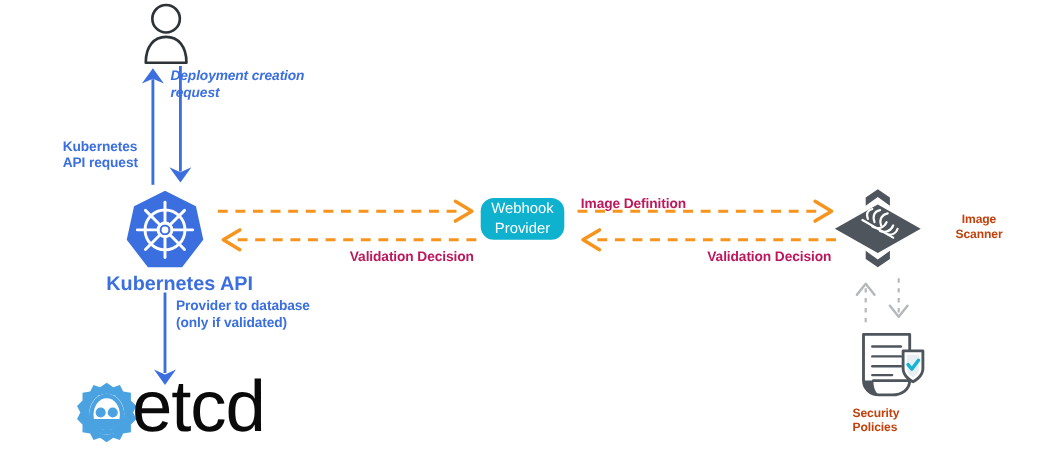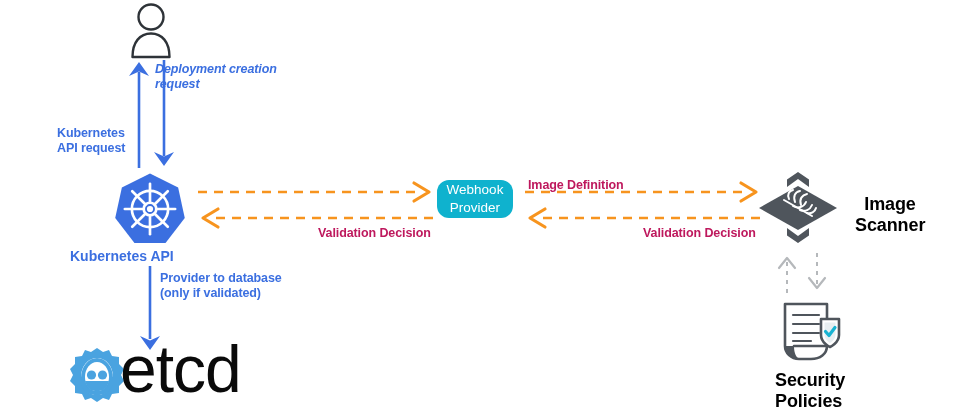--- a/index.html
+++ b/index.html
@@ -20,28 +20,28 @@
   .abs { position: absolute; }
   .lbl {
     position: absolute;
     font-weight: bold;
     line-height: 1.18;
     white-space: pre-line;
     letter-spacing: -0.1px;
   }
   .lbl-blue { color: #3b6fe0; font-size: 12.5px; }
   .lbl-orange { color: #be185d; font-size: 12.5px; }
-  .lbl-cyan { color: #000000; font-size: 18px; }
+  .lbl-cyan { color: #c2410c; font-size: 11px; }
 
   .k8s-caption {
     position: absolute;
     color: #3b6fe0;
-    font-size: 14px;
+    font-size: 18px;
     font-weight: bold;
-    text-align: left;
+    text-align: right;
     width: 160px;
   }
   .etcd-word {
     position: absolute;
     font-family: Liberation Sans, sans-serif;
     font-size: 66px;
     color: #0a0a0a;
     letter-spacing: -1px;
     line-height: 1;
   }

